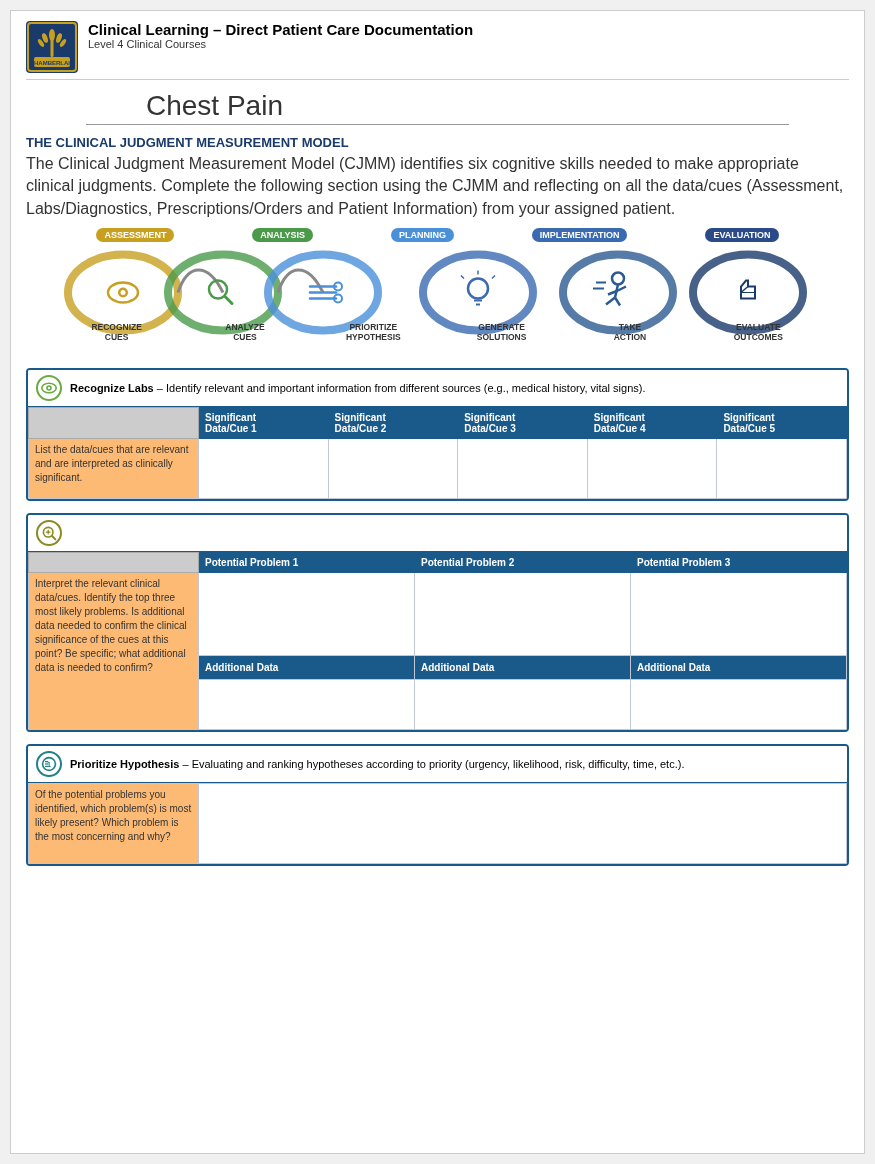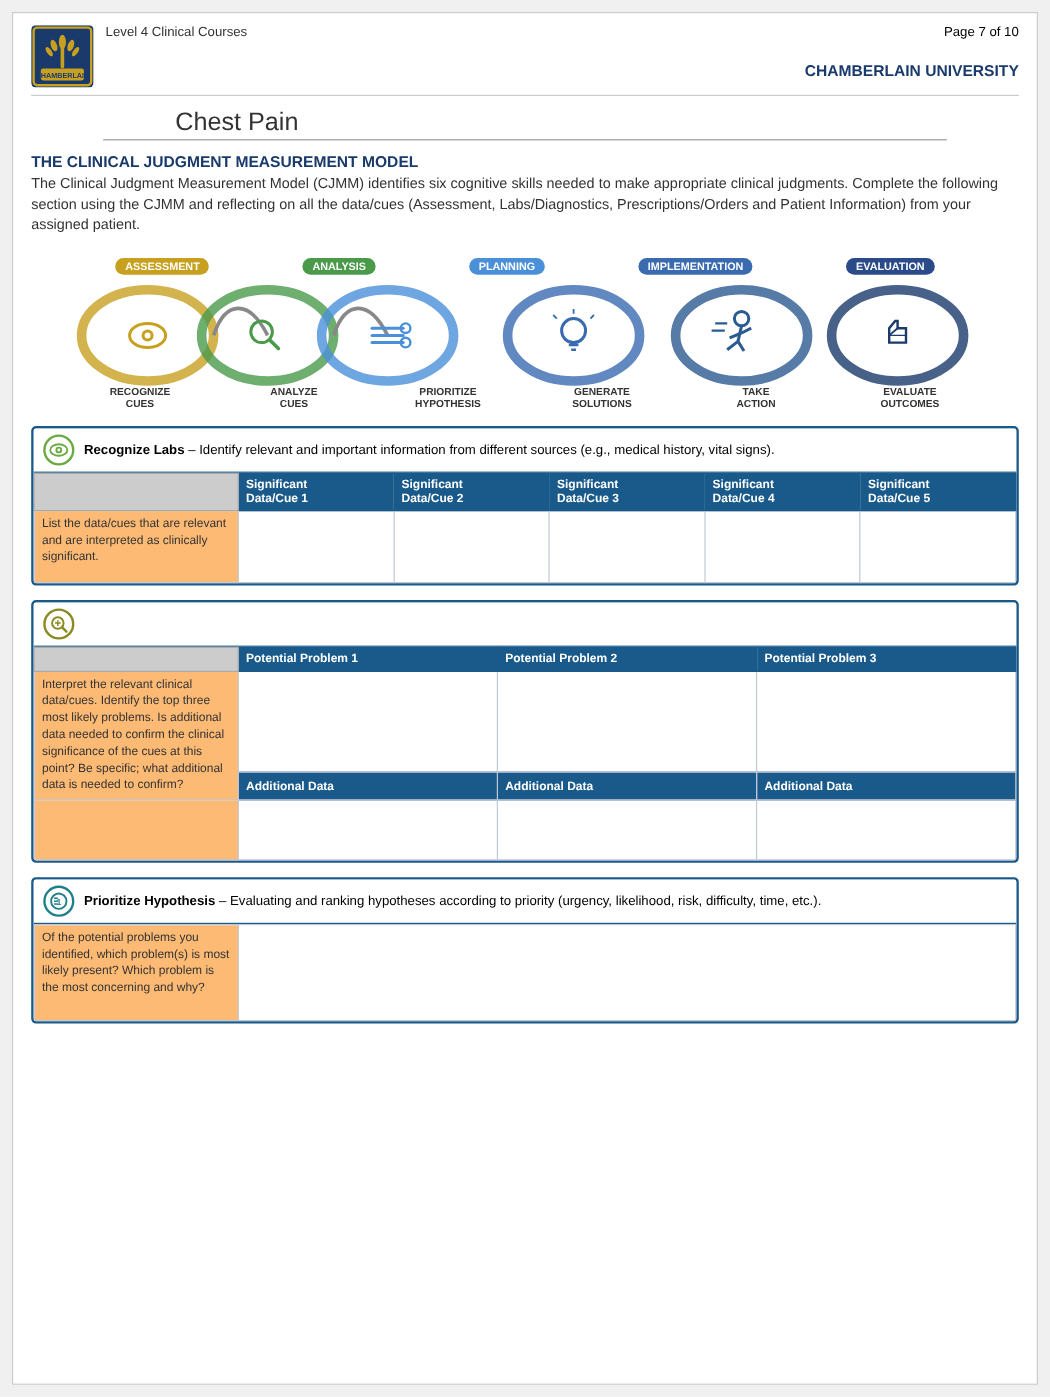--- a/index.html
+++ b/index.html
@@ -39,21 +39,21 @@
     .header-center .title {
       font-size: 15px;
       font-weight: bold;
       color: #000;
     }
     .header-center .subtitle {
       font-size: 11px;
       color: #333;
     }
     .handwritten {
-      font-size: 21px;
+      font-size: 28px;
       font-family: 'Segoe Script', cursive, Arial;
       color: #333;
       margin-top: 4px;
       margin-left: 60px;
     }
     .header-right {
       text-align: right;
       flex-shrink: 0;
       font-size: 11px;
     }
@@ -71,24 +71,24 @@
     
     .section-heading {
       color: #1a3a6b;
       font-weight: bold;
       font-size: 13px;
       margin-top: 10px;
       margin-bottom: 3px;
       text-transform: uppercase;
     }
     .intro-text {
-      font-size: 12px;
+      font-size: 16px;
       color: #333;
       line-height: 1.4;
-      margin-bottom: 20px;
+      margin-bottom: 8px;
     }
 
     
     .diagram-container {
       display: flex;
       justify-content: center;
       margin: 6px 0 10px 0;
       position: relative;
       height: 130px;
       align-items: center;
@@ -128,21 +128,21 @@
       top: 12px;
       left: 0;
       width: 100%;
       height: 105px;
     }
 
     
     .diagram-bottom-labels {
       display: flex;
       position: absolute;
-      bottom: 4px;
+      bottom: 16px;
       left: 0;
       width: 100%;
       justify-content: space-around;
       padding: 0 5px;
     }
     .bot-label {
       text-align: center;
       font-size: 8.5px;
       font-weight: bold;
       color: #333;
@@ -241,27 +241,24 @@
           <ellipse cx="15" cy="22" rx="2" ry="4.5" transform="rotate(-35 15 22)"></ellipse>
           <ellipse cx="37" cy="22" rx="2" ry="4.5" transform="rotate(35 37 22)"></ellipse>
           <rect x="24.5" y="14" width="3" height="22" rx="1.5" fill="#c8a020"></rect>
         </g>
         <rect x="8" y="36" width="36" height="10" rx="2" fill="#c8a020"></rect>
         <text x="26" y="44" text-anchor="middle" font-size="6" fill="#1a3a6b" font-weight="bold">CHAMBERLAIN</text>
       </svg>
     </div>
 
     <div class="header-center">
+      <div class="title">Clinical Learning – Direct Patient Care Documentation</div>
       <div class="subtitle">Level 4 Clinical Courses</div>
     </div>
 
-    <div class="header-right">
-      <div class="page-num">Page 7 of 10</div>
-      <div class="university">CHAMBERLAIN UNIVERSITY</div>
-    </div>
   </div>
 
   <div style="border-bottom: 1px solid #999; margin: 0 60px 8px 60px; display:flex; align-items:flex-end; padding-bottom:2px;">
     <div class="handwritten">Chest Pain</div>
   </div>
 
   <div>
     <div class="section-heading">THE CLINICAL JUDGMENT MEASUREMENT MODEL</div>
     <div class="intro-text">The Clinical Judgment Measurement Model (CJMM) identifies six cognitive skills needed to make appropriate clinical judgments. Complete the following section using the CJMM and reflecting on all the data/cues (Assessment, Labs/Diagnostics, Prescriptions/Orders and Patient Information) from your assigned patient.</div>
 

